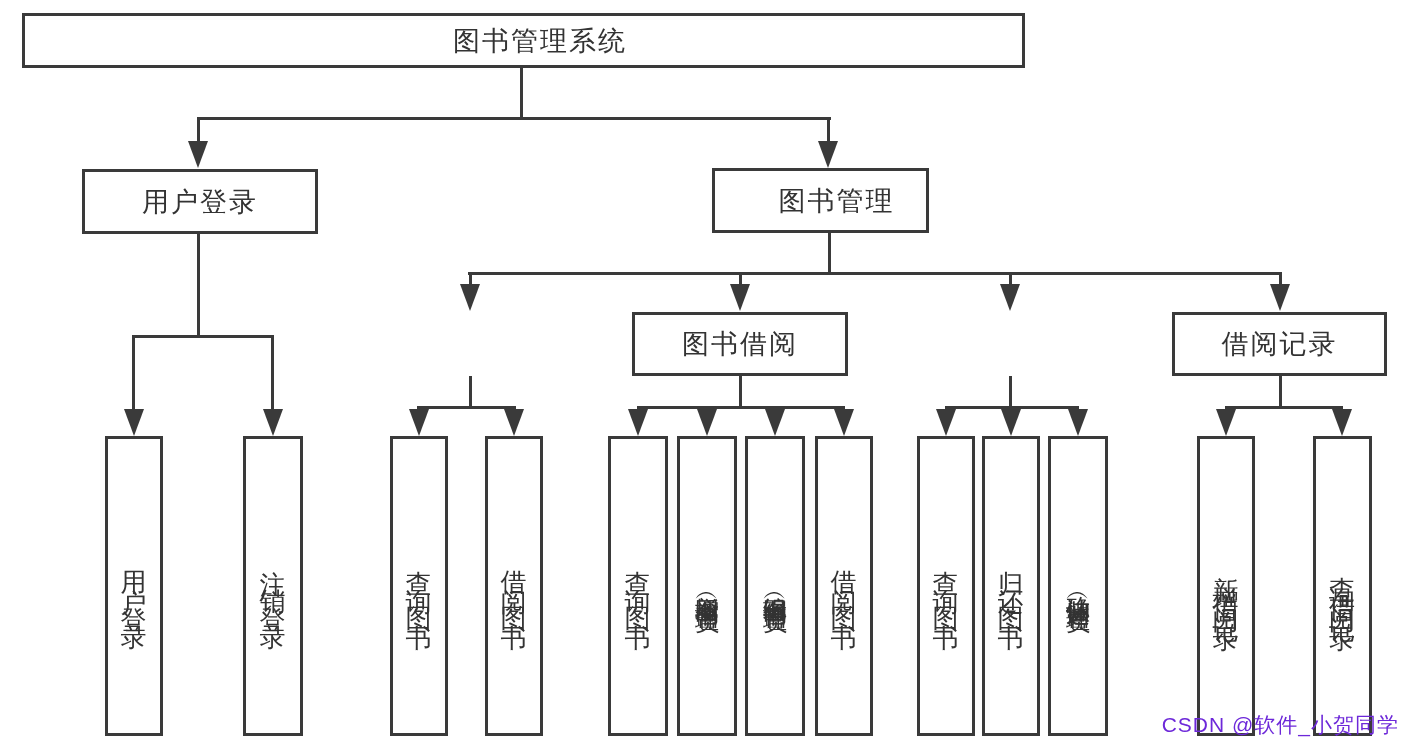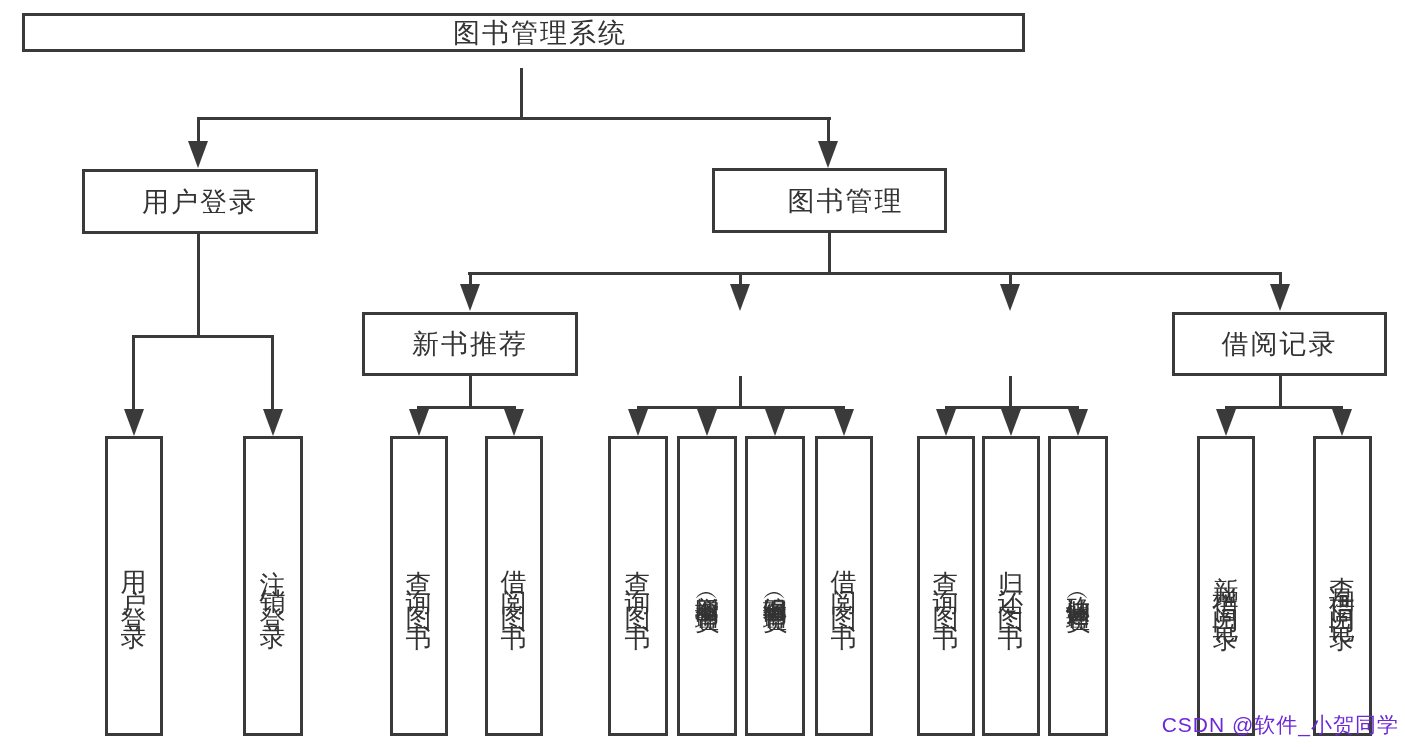--- a/index.html
+++ b/index.html
@@ -33,35 +33,35 @@
   .watermark{
     position:absolute;top:711px;right:6px;font-size:21px;letter-spacing:1px;
     color:#6d28d9;white-space:nowrap;
   }
 </style>
 </head>
 <body>
 
 <div class="canvas">
 
-  <div class="box" style="left:22px;top:13px;width:1003px;height:39px;padding-left:33px;">
+  <div class="box" style="left:22px;top:13px;width:1003px;height:55px;padding-left:33px;">
     <span>图书管理系统</span>
   </div>
 
   <div class="vline" style="left:520px;top:68px;height:50px;"></div>
   <div class="hline" style="left:197px;top:117px;width:634px;"></div>
   <div class="vline" style="left:197px;top:117px;height:28px;"></div>
   <div class="ahead" style="left:188px;top:141px;"></div>
   <div class="vline" style="left:827px;top:117px;height:28px;"></div>
   <div class="ahead" style="left:818px;top:141px;"></div>
 
   <div class="box" style="left:82px;top:169px;width:236px;height:65px;">
     <span>用户登录</span>
   </div>
-  <div class="box" style="left:712px;top:168px;width:235px;height:65px;padding-left:32px;">
+  <div class="box" style="left:712px;top:168px;width:217px;height:65px;padding-left:32px;">
     <span>图书管理</span>
   </div>
 
   <div class="vline" style="left:197px;top:234px;height:103px;"></div>
   <div class="hline" style="left:133px;top:335px;width:141px;"></div>
   <div class="vline" style="left:132px;top:335px;height:76px;"></div>
   <div class="ahead" style="left:124px;top:409px;"></div>
   <div class="vline" style="left:271px;top:335px;height:76px;"></div>
   <div class="ahead" style="left:263px;top:409px;"></div>
 
@@ -76,22 +76,22 @@
   <div class="hline" style="left:468px;top:272px;width:813px;"></div>
   <div class="vline" style="left:469px;top:272px;height:14px;"></div>
   <div class="ahead" style="left:460px;top:284px;"></div>
   <div class="vline" style="left:739px;top:272px;height:14px;"></div>
   <div class="ahead" style="left:730px;top:284px;"></div>
   <div class="vline" style="left:1009px;top:272px;height:14px;"></div>
   <div class="ahead" style="left:1000px;top:284px;"></div>
   <div class="vline" style="left:1279px;top:272px;height:14px;"></div>
   <div class="ahead" style="left:1270px;top:284px;"></div>
 
-  <div class="box" style="left:362px;top:312px;width:216px;height:64px;">
-    <span>新书推荐</span>
+  <div class="box" style="left:632px;top:312px;width:216px;height:64px;">
+    <span>图书借阅</span>
   </div>
   <div class="box" style="left:1172px;top:312px;width:215px;height:64px;">
     <span>借阅记录</span>
   </div>
 
   <div class="vline" style="left:469px;top:376px;height:32px;"></div>
   <div class="hline" style="left:417px;top:406px;width:99px;"></div>
   <div class="ahead" style="left:409px;top:409px;"></div>
   <div class="ahead" style="left:504px;top:409px;"></div>
 

